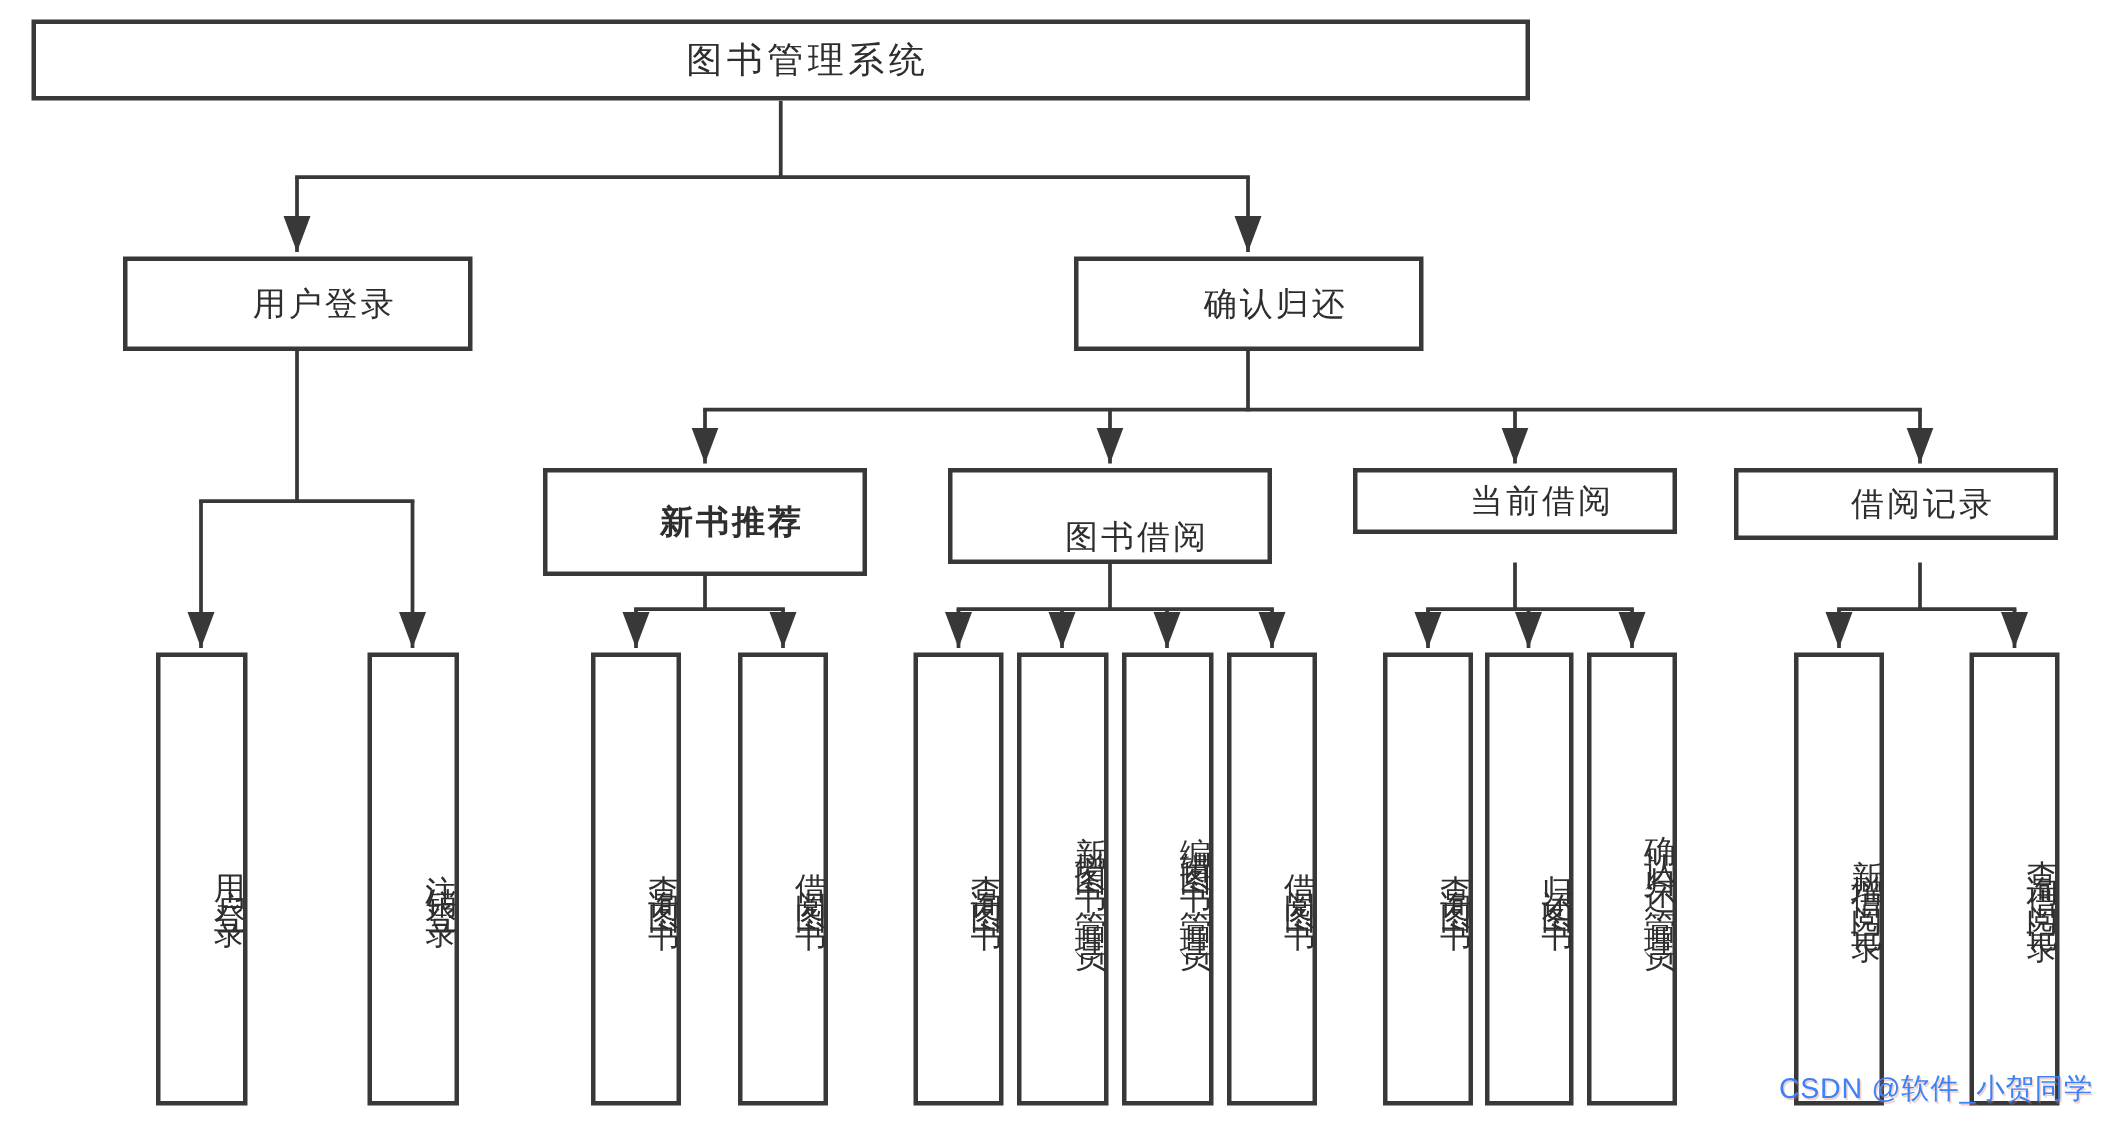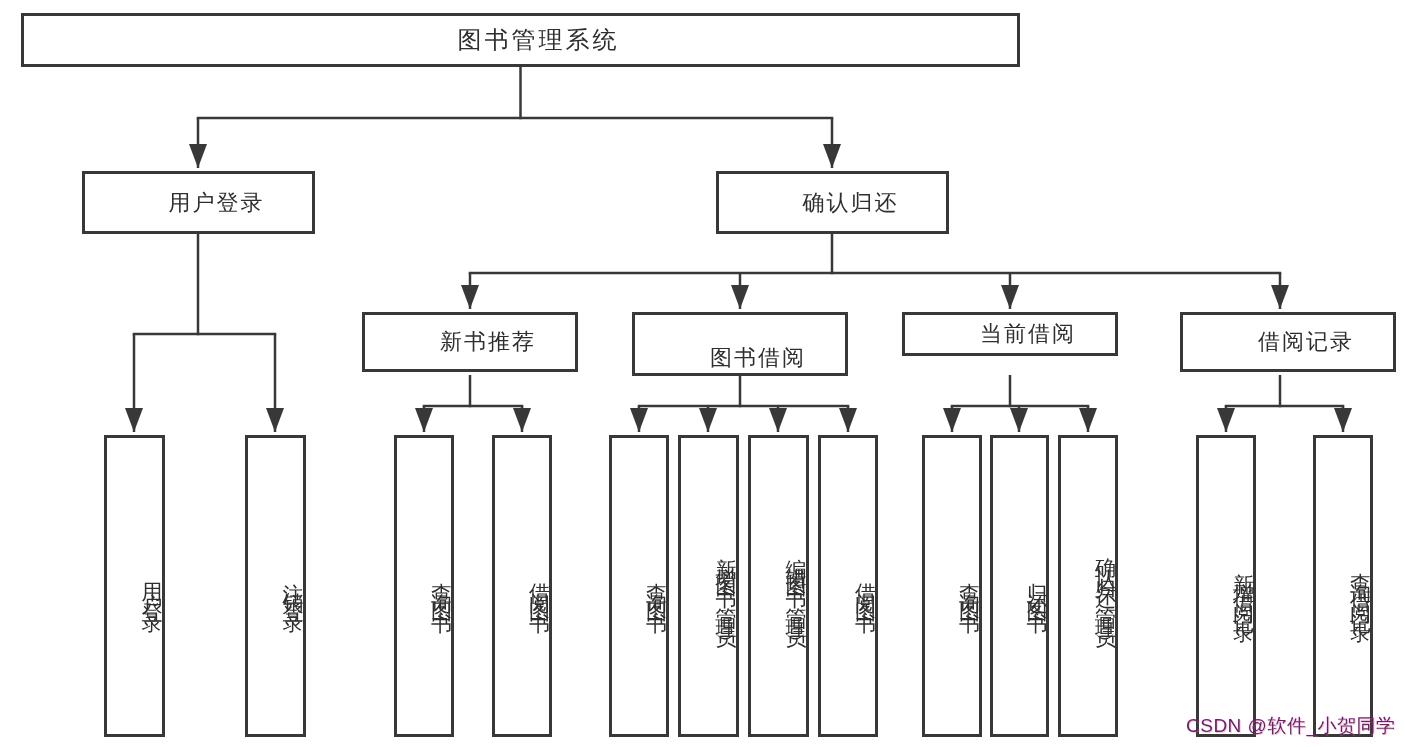--- a/index.html
+++ b/index.html
@@ -16,21 +16,21 @@
     padding-left:36px;
   }
   .hlabel{font-size:22px;letter-spacing:2px;white-space:nowrap;}
   .rootlabel{font-size:24px;letter-spacing:3px;white-space:nowrap;}
   .vbox span{
     writing-mode:vertical-lr;text-orientation:mixed;
     font-size:21px;line-height:1;letter-spacing:10px;white-space:nowrap;
   }
   .watermark{
     position:absolute;left:1186px;top:713px;width:210px;
-    font-size:19px;color:#701a75;letter-spacing:0.5px;white-space:nowrap;
+    font-size:19px;color:#3b82f6;letter-spacing:0.5px;white-space:nowrap;
     text-shadow:1px 1px 0 rgba(214,120,110,0.35);
   }
 </style>
 </head>
 <body>
 
 <div class="canvas">
 
   <svg class="wires" width="1405" height="747" viewBox="0 0 1405 747">
     <defs>
@@ -85,30 +85,30 @@
     <span class="rootlabel">图书管理系统</span>
   </div>
 
   <div class="box" style="left:82px;top:171px;width:233px;height:63px;">
     <span class="hlabel">用户登录</span>
   </div>
   <div class="box" style="left:716px;top:171px;width:233px;height:63px;">
     <span class="hlabel">确认归还</span>
   </div>
 
-  <div class="box" style="left:362px;top:312px;width:216px;height:60px;">
+  <div class="box" style="left:362px;top:312px;width:216px;height:72px;font-weight:bold;">
     <span class="hlabel">新书推荐</span>
   </div>
   <div class="box" style="left:632px;top:312px;width:216px;height:64px;align-items:flex-end;">
     <span class="hlabel">图书借阅</span>
   </div>
   <div class="box" style="left:902px;top:312px;width:216px;height:44px;">
     <span class="hlabel">当前借阅</span>
   </div>
-  <div class="box" style="left:1180px;top:312px;width:216px;height:60px;">
+  <div class="box" style="left:1156px;top:312px;width:216px;height:48px;">
     <span class="hlabel">借阅记录</span>
   </div>
 
   <div class="box vbox" style="left:104px;top:435px;width:61px;height:302px;">
     <span>用户登录</span>
   </div>
   <div class="box vbox" style="left:245px;top:435px;width:61px;height:302px;">
     <span>注销登录</span>
   </div>
 

